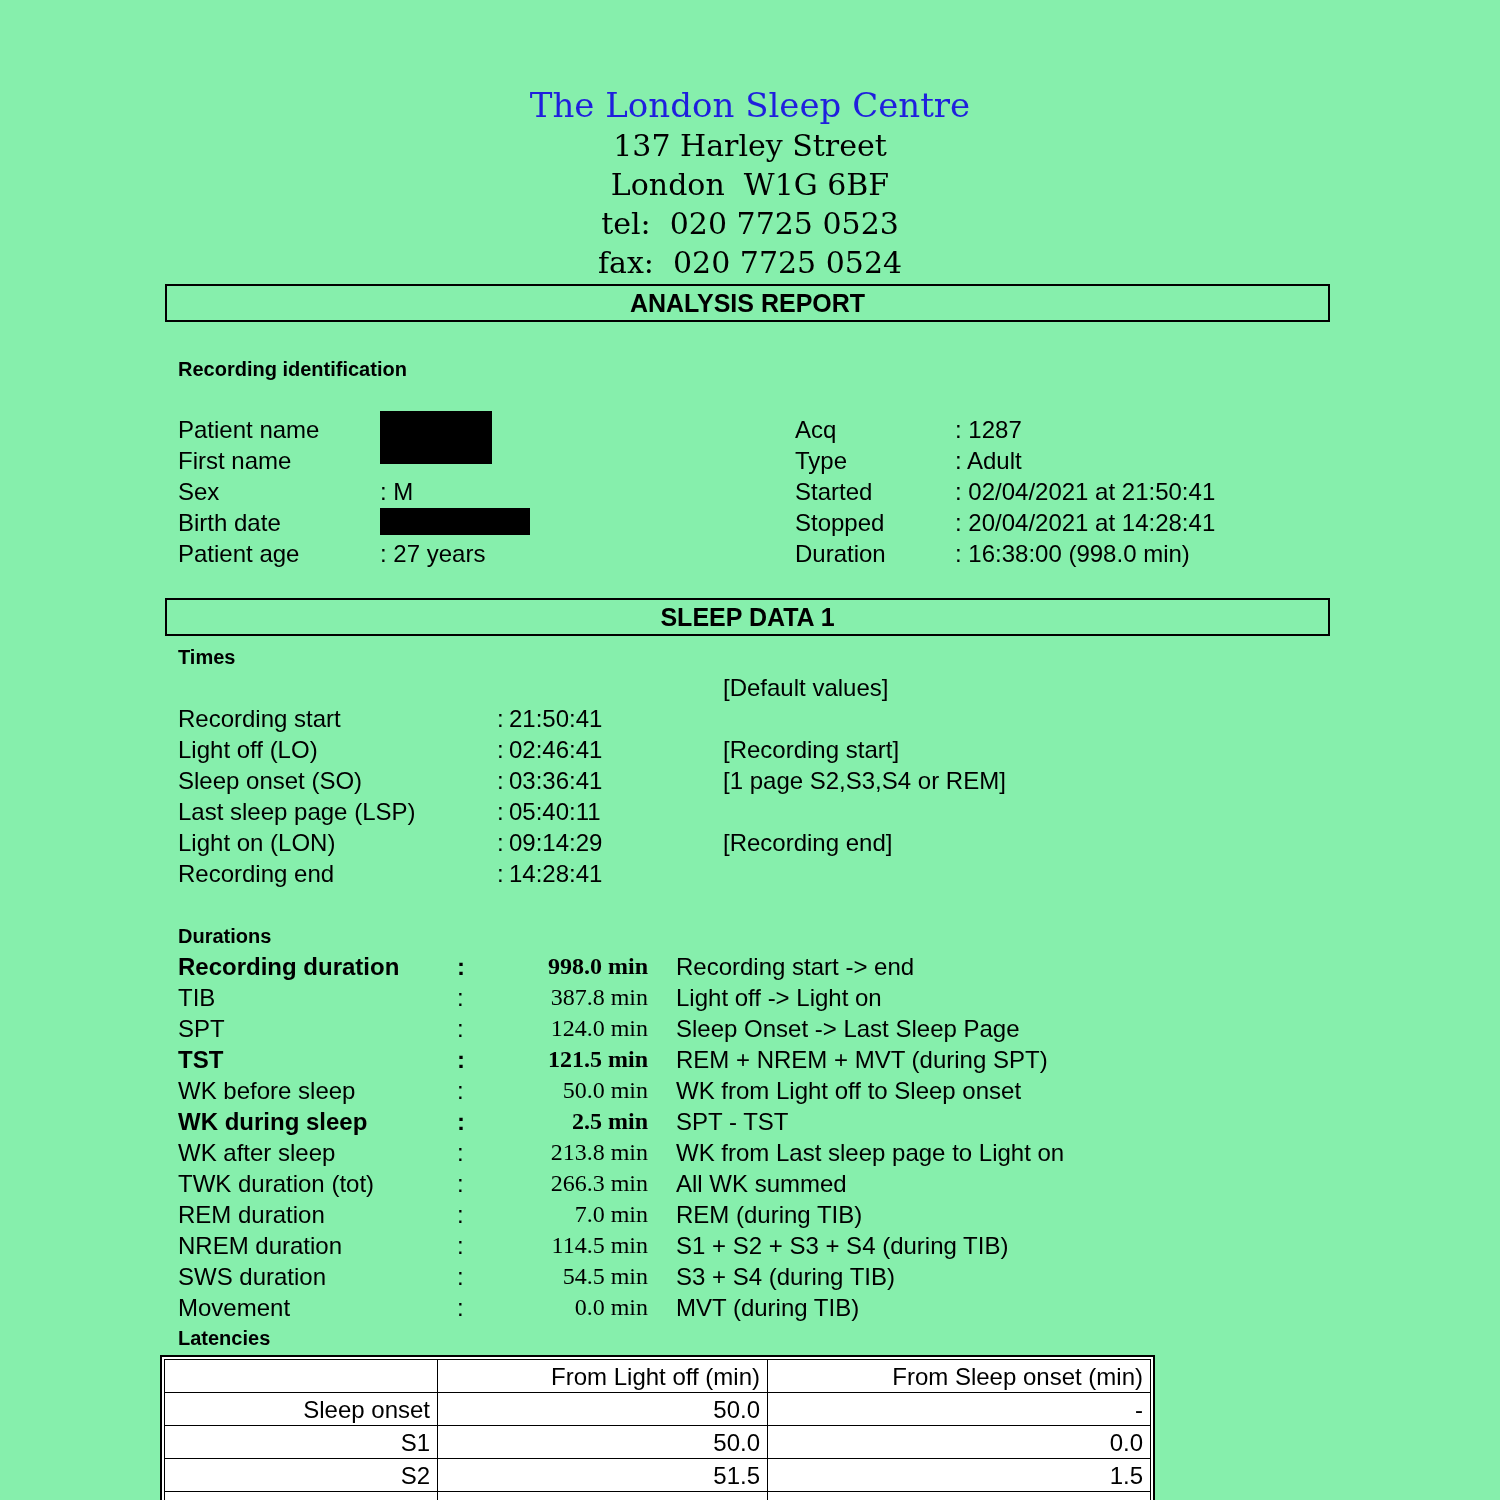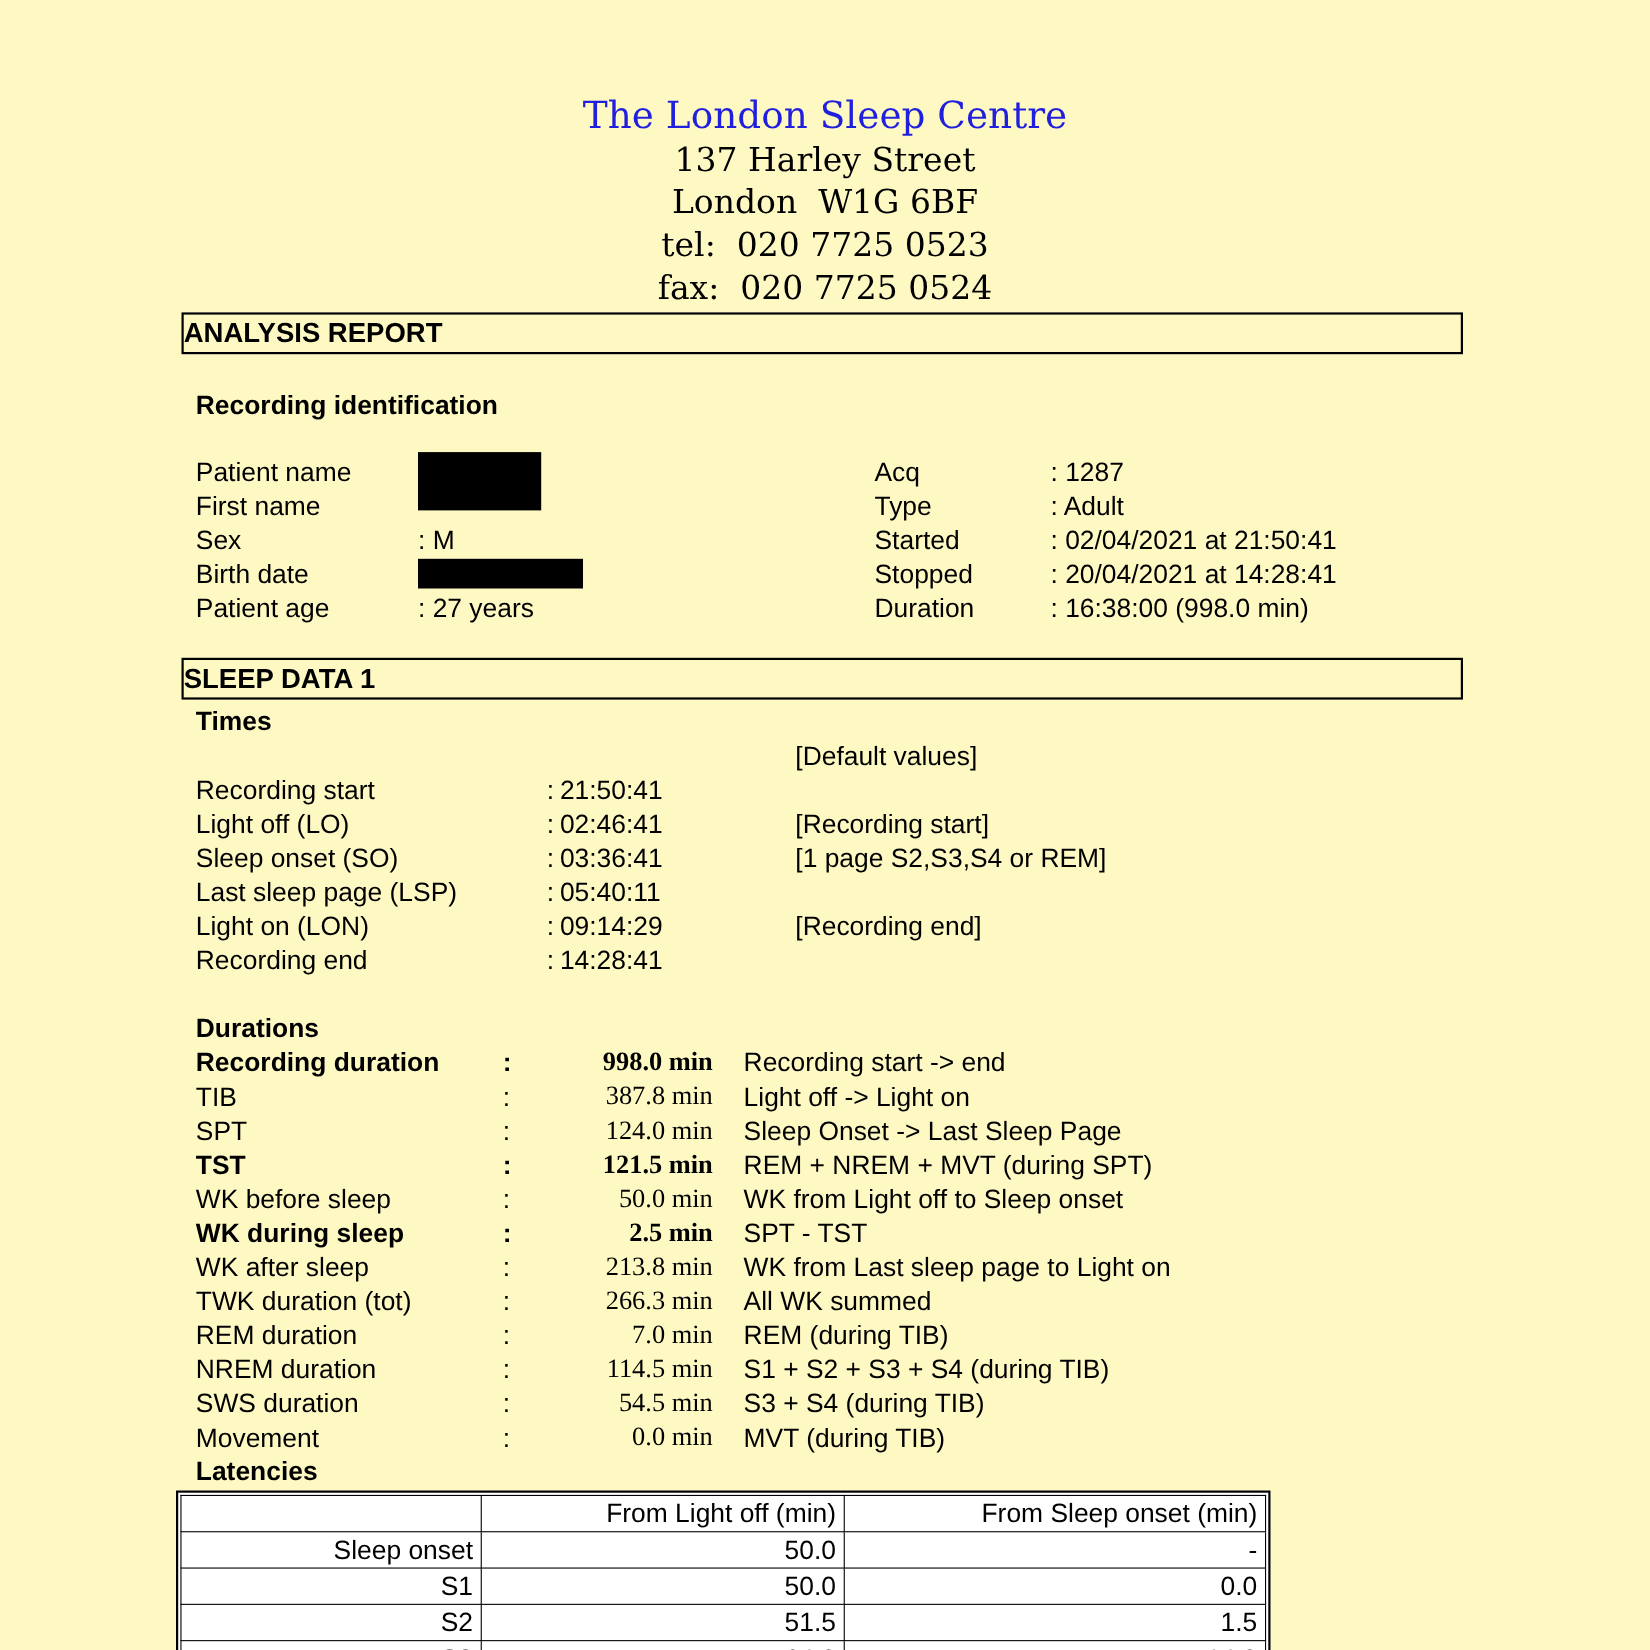--- a/index.html
+++ b/index.html
@@ -2,44 +2,45 @@
 <html><head>
 <meta charset="utf-8">
 <style>
   * { box-sizing: border-box; }
   body { margin: 0; background: #ffffff; }
   .page {
     position: relative;
     width: 1500px;
     height: 1500px;
     overflow: hidden;
-    background: #fef9c3;
+    background: #86efac;
     color: #000;
     font-family: "Liberation Sans", sans-serif;
     font-size: 24px;
   }
   
   .doc-header { text-align: center; padding-top: 84px; font-family: "DejaVu Serif", serif; }
   .clinic-title { font-size: 34px; line-height: 42px; }
   .addr { font-size: 30px; line-height: 39px; white-space: pre-wrap; }
 
   
   .banner {
     margin: 2px 0 0 165px;
     width: 1165px;
     border: 2px solid #000;
+    text-align: center;
     font-weight: bold;
     font-size: 25px;
     line-height: 30px;
     padding: 2px 0;
   }
   .banner2 { margin-top: 29px; }
 
   .section { margin-left: 178px; }
-  .sec-heading, .sub-heading { font-size: 24px; font-weight: bold; margin: 32px 0 0 0; line-height: 30px; }
+  .sec-heading, .sub-heading { font-size: 20px; font-weight: bold; margin: 32px 0 0 0; line-height: 30px; }
   .tight { margin-top: 6px; }
   .nomargin { margin-top: 0; }
 
   
   .ident-cols { display: flex; margin-top: 30px; }
   .ident-left { width: 617px; position: relative; }
   .ident-right { position: relative; }
   .ident-row { display: flex; line-height: 31px; height: 31px; }
   .ident-left .ident-label { width: 202px; }
   .ident-right .ident-label { width: 160px; }

